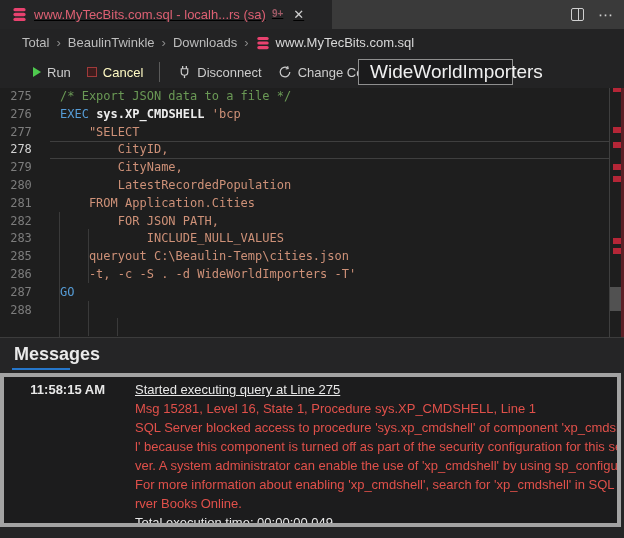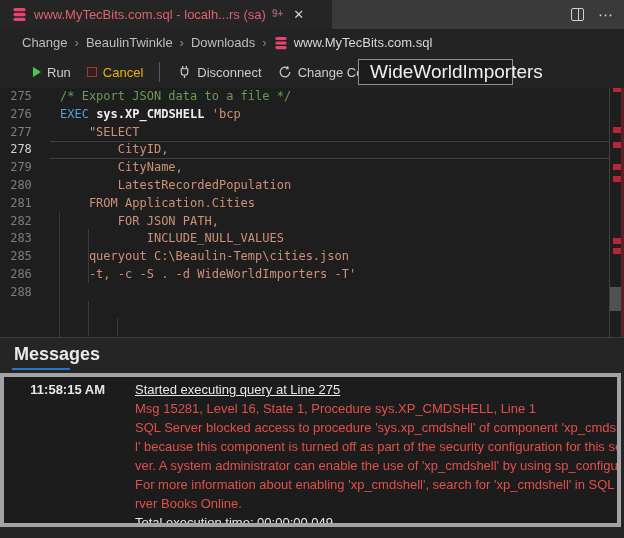--- a/index.html
+++ b/index.html
@@ -4,21 +4,21 @@
 <style>
   * { margin:0; padding:0; box-sizing:border-box; }
   html,body { width:624px; height:538px; background:#252526; overflow:hidden;
               font-family:"Liberation Sans", sans-serif; }
   .abs { position:absolute; }
   #stage { position:relative; width:624px; height:538px; background:#1e1e1e; }
 
   
   .tabbar { left:0; top:0; width:624px; height:29px; background:#3a3a3a; }
   .tab { left:0; top:0; width:332px; height:29px; background:#252526;
-         display:flex; align-items:center; padding:0 8px 0 12px; cursor:pointer; }
+         display:flex; align-items:center; padding:0 8px 0 12px; cursor:pointer;text-decoration:underline; }
   .tab-title { color:#dd6073; font-size:13px; margin-left:7px; white-space:nowrap; }
   .tab-badge { color:#9e5a66; font-size:10px; font-weight:700; margin-left:6px; margin-top:-2px; }
   .tab-close { color:#d0d0d0; font-size:13px; margin-left:10px; cursor:pointer; }
   .tb-actions { right:10px; top:0; height:29px; display:flex; align-items:center; gap:14px; position:absolute; }
   .split-ic { width:13px; height:13px; border:1.4px solid #cfcfcf; border-radius:2px; position:relative; }
   .split-ic:after { content:""; position:absolute; left:50%; top:0; width:1.4px; height:100%; background:#cfcfcf; }
   .more-ic { color:#cfcfcf; font-size:15px; letter-spacing:1px; line-height:10px; }
 
   
   .crumbs { left:0; top:29px; width:624px; height:27px; background:#232324;
@@ -26,21 +26,21 @@
   .crumb { cursor:pointer; }
   .crumb-sep { color:#8a8a8a; margin:0 7px; font-size:13px; }
   .crumb-file { color:#d8d8d8; margin-left:6px; }
 
   
   .toolbar { left:0; top:56px; width:624px; height:32px; background:#232324;
              display:flex; align-items:center; font-size:13px; color:#cccccc; }
   .tbtn { display:flex; align-items:center; gap:6px; cursor:pointer; }
   .run-tri { width:0; height:0; border-left:8px solid #4ec94e; border-top:5.5px solid transparent; border-bottom:5.5px solid transparent; }
   .cancel-sq { width:10px; height:10px; border:1.5px solid #a03a3a; background:#3c1d1d; }
-  .dim { color:#eab308; }
+  .dim { color:#fef9c3; }
   .vsep { width:1px; height:20px; background:#5a5a5a; }
   .db-select { position:absolute; left:358px; top:3px; width:155px; height:26px;
                background:#1b1b1c; border:1px solid #8f8f8f; display:flex; align-items:center;
                justify-content:space-between; padding:0 10px 0 11px; cursor:pointer; }
   .db-select span { color:#f0f0f0; font-size:19px; font-weight:400; }
 
   
   .editor { left:0; top:88px; width:624px; height:249px; background:#1e1e1e; overflow:hidden; }
   .code-row { height:17.8px; line-height:17.8px; display:flex; white-space:pre;
               font-family:"DejaVu Sans Mono", monospace; font-size:12px; }
@@ -91,21 +91,21 @@
       <span class="tab-badge">9+</span>
       <span class="tab-close">✕</span>
     </div>
     <div class="tb-actions">
       <span class="split-ic"></span>
       <span class="more-ic">⋯</span>
     </div>
   </div>
 
   <div class="crumbs abs">
-    <span class="crumb">Change</span>
+    <span class="crumb">Total</span>
     <span class="crumb-sep">›</span>
     <span class="crumb">BeaulinTwinkle</span>
     <span class="crumb-sep">›</span>
     <span class="crumb">Downloads</span>
     <span class="crumb-sep">›</span>
     <svg width="14" height="14" viewBox="0 0 16 16">
       <rect x="1.5" y="1" width="13" height="3.6" rx="1.8" fill="#e9426f"></rect>
       <rect x="1.5" y="6.2" width="13" height="3.6" rx="1.8" fill="#e9426f"></rect>
       <rect x="1.5" y="11.4" width="13" height="3.6" rx="1.8" fill="#e9426f"></rect>
     </svg>
@@ -151,20 +151,21 @@
         <div class="code-row"><span class="ln">276</span><span class="code"><span class="tok-kw">EXEC</span><span class="tok-pl"> </span><span class="tok-fn">sys.XP_CMDSHELL</span><span class="tok-pl"> </span><span class="tok-str">'bcp</span></span></div>
         <div class="code-row"><span class="ln">277</span><span class="code"><span class="tok-str">    "SELECT</span></span></div>
         <div class="code-row"><span class="ln cur">278</span><span class="code"><span class="tok-str">        CityID,</span></span></div>
         <div class="code-row"><span class="ln">279</span><span class="code"><span class="tok-str">        CityName,</span></span></div>
         <div class="code-row"><span class="ln">280</span><span class="code"><span class="tok-str">        LatestRecordedPopulation</span></span></div>
         <div class="code-row"><span class="ln">281</span><span class="code"><span class="tok-str">    FROM Application.Cities</span></span></div>
         <div class="code-row"><span class="ln">282</span><span class="code"><span class="tok-str">        FOR JSON PATH,</span></span></div>
         <div class="code-row"><span class="ln">283</span><span class="code"><span class="tok-str">            INCLUDE_NULL_VALUES</span></span></div>
         <div class="code-row"><span class="ln">285</span><span class="code"><span class="tok-str">    queryout C:\Beaulin-Temp\cities.json</span></span></div>
         <div class="code-row"><span class="ln">286</span><span class="code"><span class="tok-str">    -t, -c -S . -d WideWorldImporters -T'</span></span></div>
+        <div class="code-row"><span class="ln">287</span><span class="code"><span class="tok-kw">GO</span></span></div>
         <div class="code-row"><span class="ln">288</span><span class="code"></span></div>
       </div>
 
     <div class="guide" style="left:59px; top:123.6px; height:178px;"></div>
     <div class="guide" style="left:88px; top:141.4px; height:53.4px;"></div>
     <div class="guide" style="left:88px; top:212.6px; height:35.6px;"></div>
     <div class="guide" style="left:117px; top:230.4px; height:17.8px;"></div>
 
     <div class="curline"></div>
 

